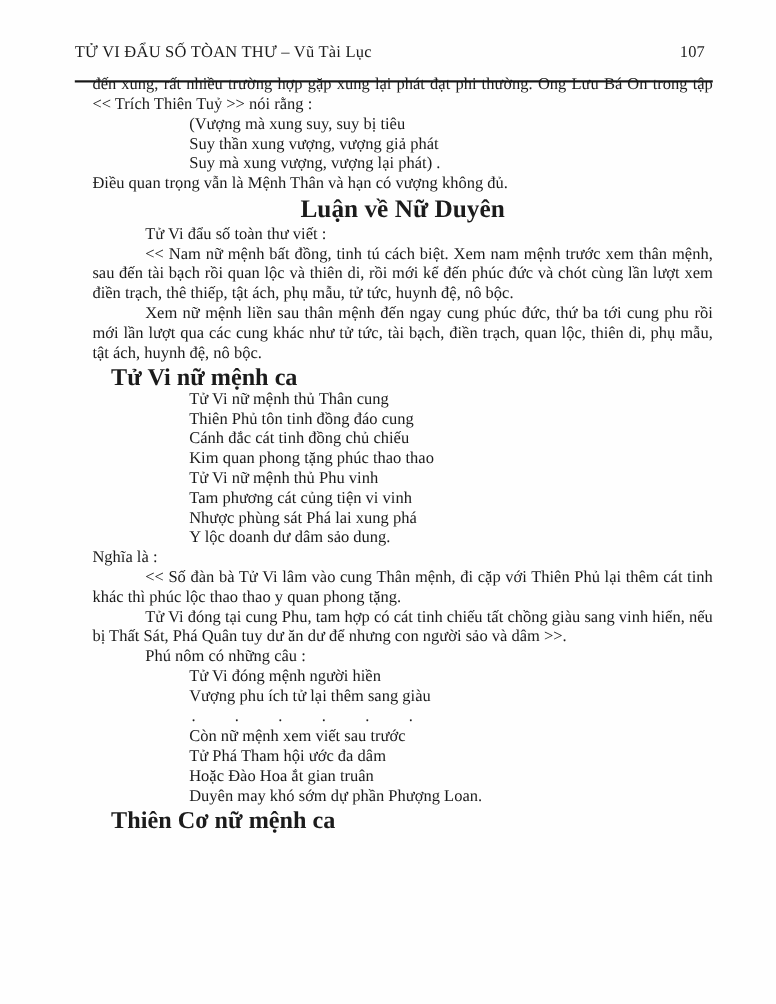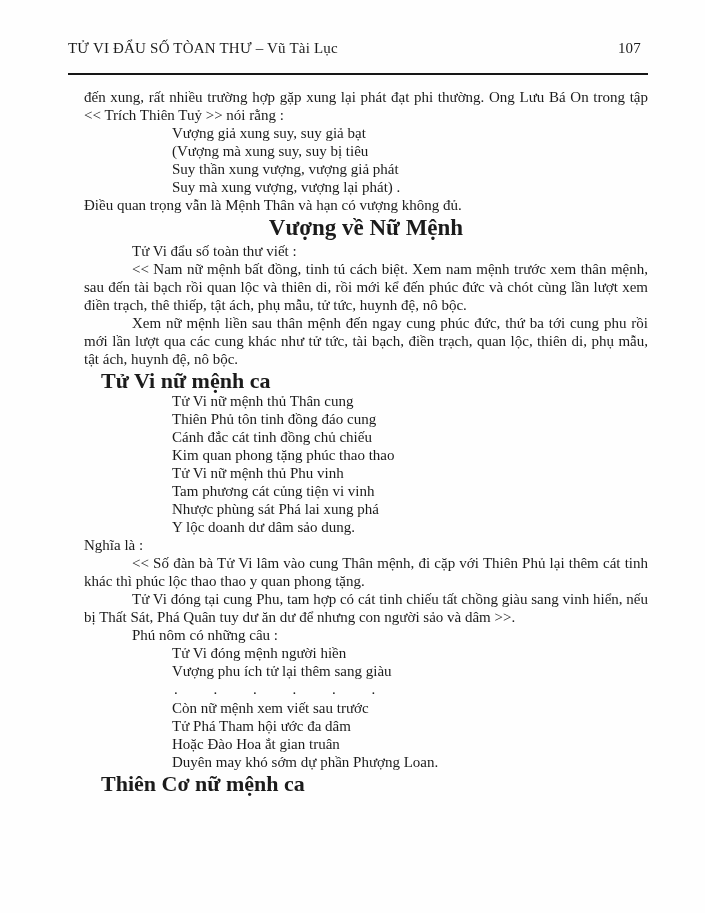--- a/index.html
+++ b/index.html
@@ -33,21 +33,21 @@
     position: absolute;
     left: 68px;
     top: 73px;
     width: 580px;
     height: 2px;
     background: #161616;
   }
   .content {
     position: absolute;
     left: 84px;
-    top: 88px;
+    top: 68px;
     width: 564px;
     font-size: 15px;
     line-height: 18px;
   }
   .para {
     margin: 0;
     text-align: justify;
   }
   .para.indent { text-indent: 48px; }
   .verse-line {
@@ -83,28 +83,27 @@
   <div class="running-header">
     <span>TỬ VI ĐẨU SỐ TÒAN THƯ – Vũ Tài Lục</span>
     <span>107</span>
   </div>
   <div class="header-rule"></div>
 
   <div class="content">
 
     <p class="para">đến xung, rất nhiều trường hợp gặp xung lại phát đạt phi thường. Ong Lưu Bá On trong tập &lt;&lt; Trích Thiên Tuỷ &gt;&gt; nói rằng :</p>
 
-    <div class="verse-line">Vượng giả xung suy, suy giả bạt</div>
     <div class="verse-line">(Vượng mà xung suy, suy bị tiêu</div>
     <div class="verse-line">Suy thần xung vượng, vượng giả phát</div>
     <div class="verse-line">Suy mà xung vượng, vượng lại phát) .</div>
 
     <p class="para">Điều quan trọng vẫn là Mệnh Thân và hạn có vượng không đủ.</p>
 
-    <h1 class="section-title">Vượng về Nữ Mệnh</h1>
+    <h1 class="section-title">Luận về Nữ Duyên</h1>
 
     <p class="para indent">Tử Vi đẩu số toàn thư viết :</p>
     <p class="para indent">&lt;&lt; Nam nữ mệnh bất đồng, tinh tú cách biệt. Xem nam mệnh trước xem thân mệnh, sau đến tài bạch rồi quan lộc và thiên di, rồi mới kể đến phúc đức và chót cùng lần lượt xem điền trạch, thê thiếp, tật ách, phụ mẫu, tử tức, huynh đệ, nô bộc.</p>
     <p class="para indent">Xem nữ mệnh liền sau thân mệnh đến ngay cung phúc đức, thứ ba tới cung phu rồi mới lần lượt qua các cung khác như tử tức, tài bạch, điền trạch, quan lộc, thiên di, phụ mẫu, tật ách, huynh đệ, nô bộc.</p>
 
     <h2 class="subsection-heading">Tử Vi nữ mệnh ca</h2>
 
     <div class="verse-line">Tử Vi nữ mệnh thủ Thân cung</div>
     <div class="verse-line">Thiên Phủ tôn tinh đồng đáo cung</div>
     <div class="verse-line">Cánh đắc cát tinh đồng chủ chiếu</div>

